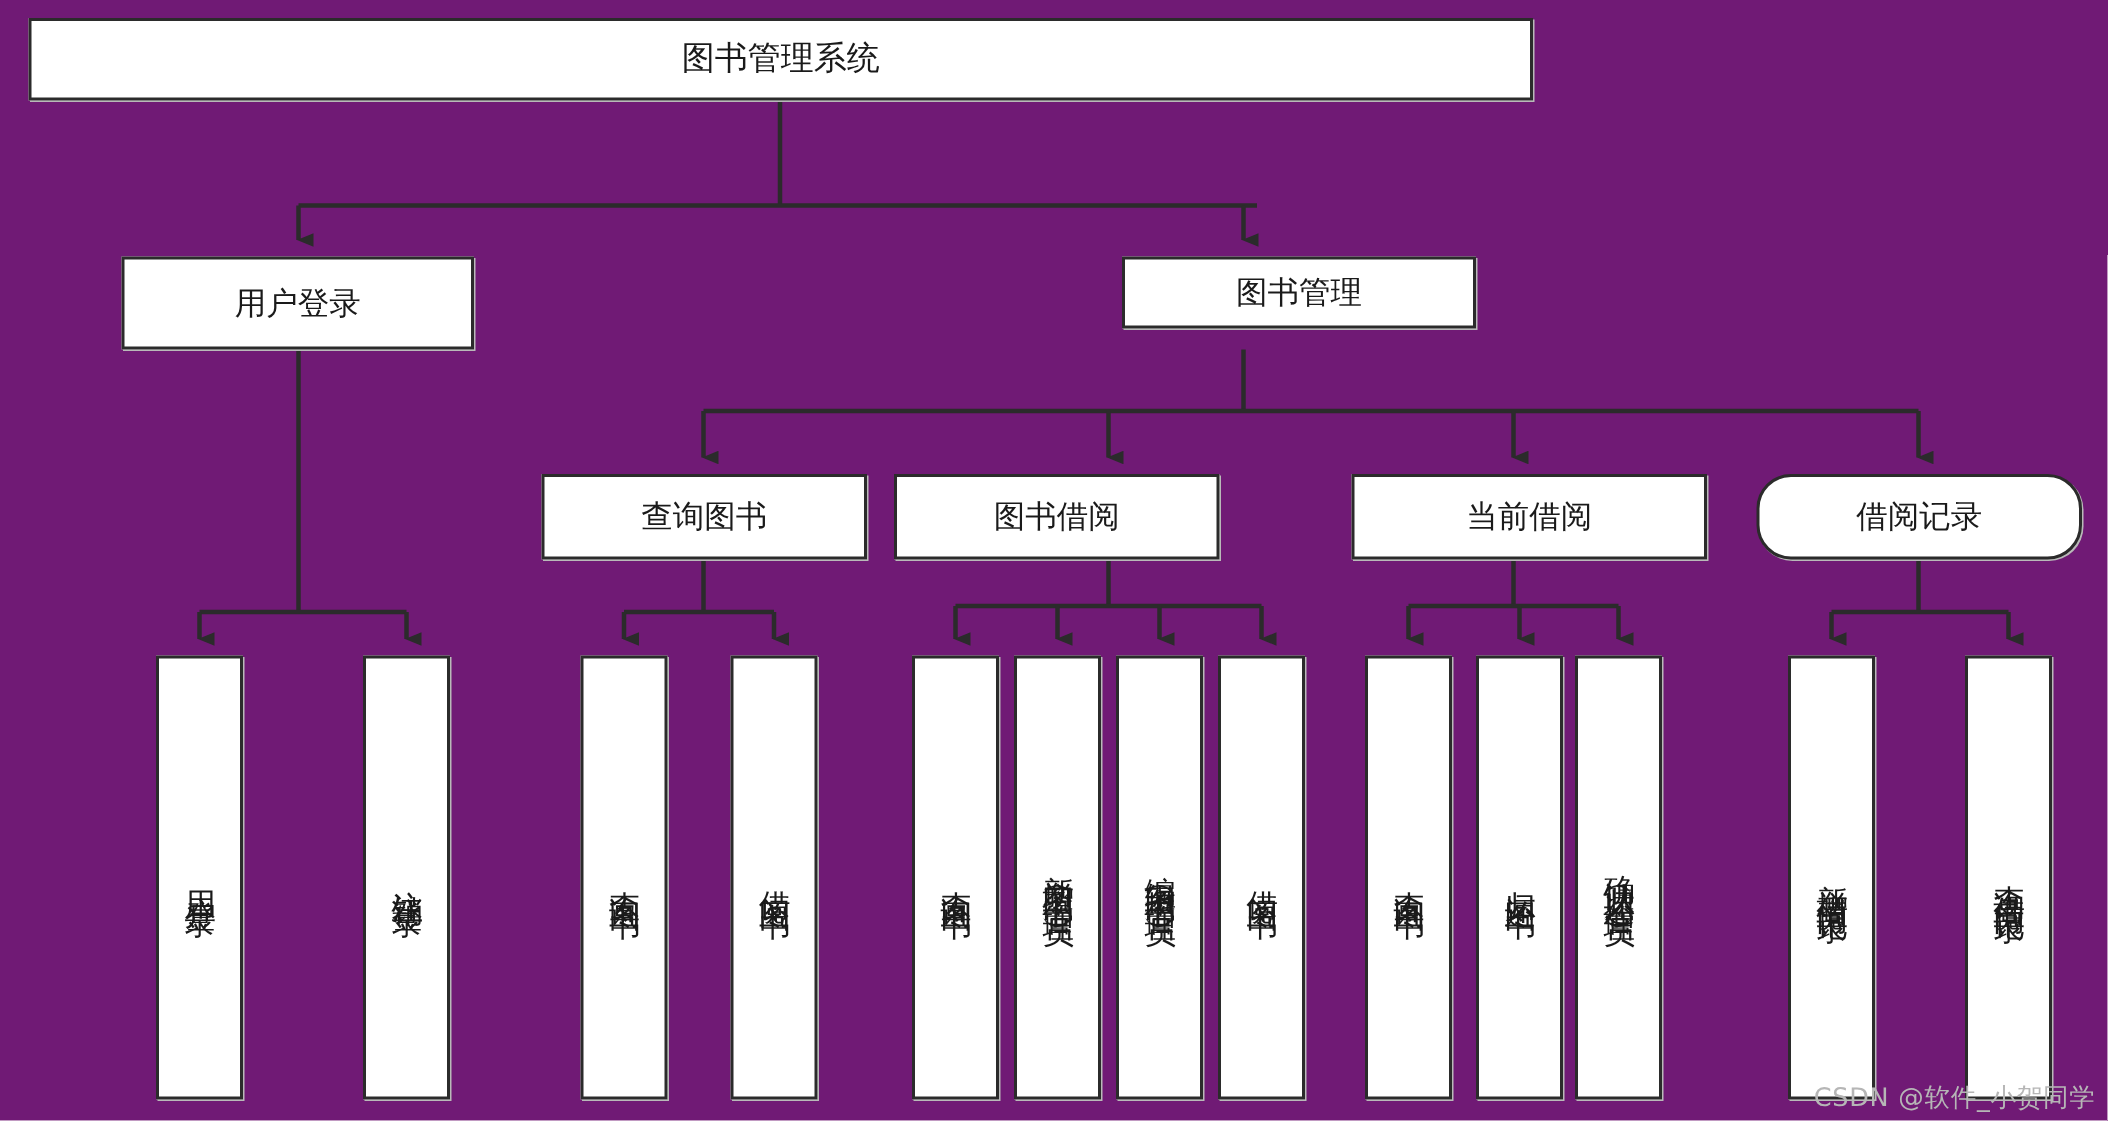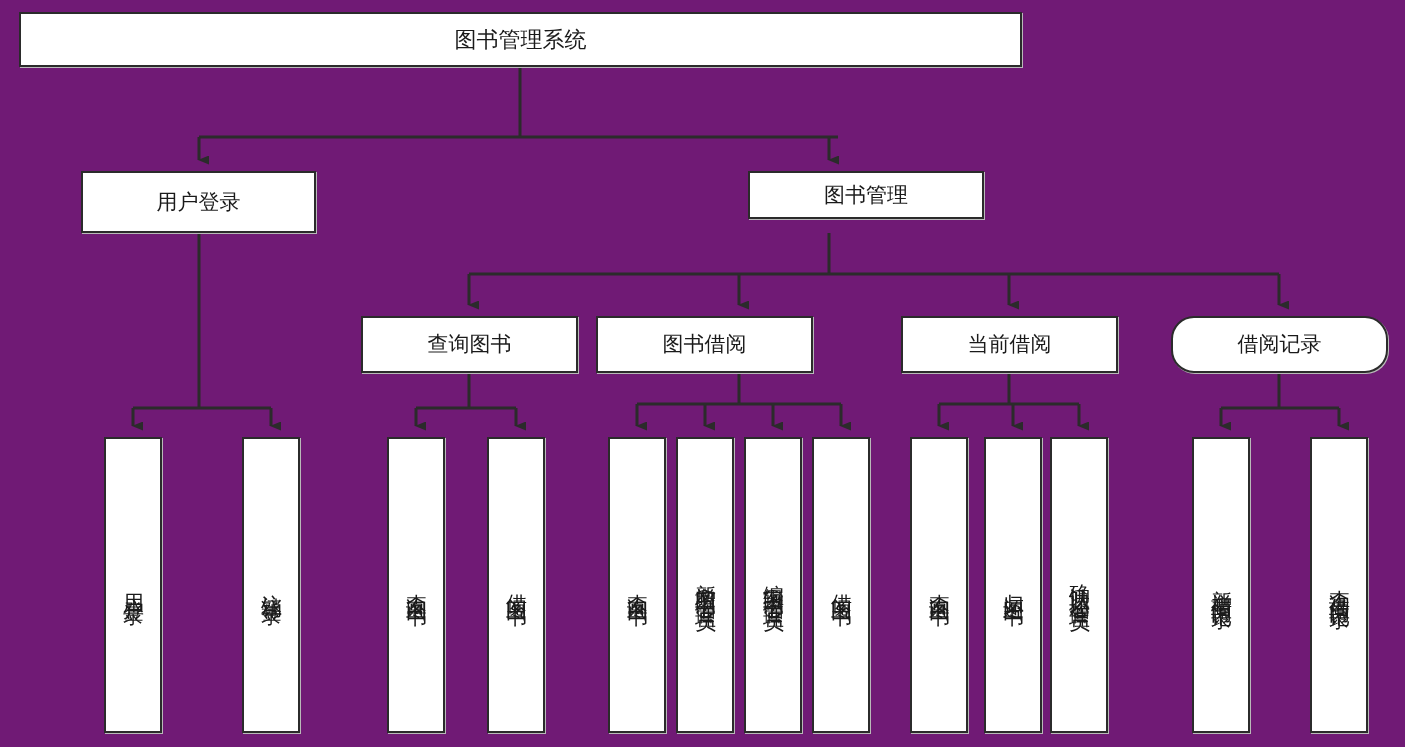--- a/index.html
+++ b/index.html
@@ -142,21 +142,21 @@
       </div>
       <div class="node level2" style="left: 748px; top: 171px; width: 236px; height: 48px;">
         <span class="node-label">图书管理</span>
       </div>
       <div class="node level3" style="left: 361px; top: 316px; width: 217px; height: 57px;">
         <span class="node-label">查询图书</span>
       </div>
       <div class="node level3" style="left: 596px; top: 316px; width: 217px; height: 57px;">
         <span class="node-label">图书借阅</span>
       </div>
-      <div class="node level3" style="left: 901px; top: 316px; width: 217px; height: 57px;">
+      <div class="node level3" style="left: 901px; top: 316px; width: 237px; height: 57px;">
         <span class="node-label">当前借阅</span>
       </div>
       <div class="node level3" style="left: 1171px; top: 316px; width: 217px; height: 57px; border-radius: 23px;">
         <span class="node-label">借阅记录</span>
       </div>
       <div class="node leaf" style="left: 104px; top: 437px; width: 58px; height: 296px;">
         <span class="node-label">用户登录</span>
       </div>
       <div class="node leaf" style="left: 242px; top: 437px; width: 58px; height: 296px;">
         <span class="node-label">注销登录</span>
@@ -189,13 +189,14 @@
         <span class="node-label">确认归还（管理员）</span>
       </div>
       <div class="node leaf" style="left: 1192px; top: 437px; width: 58px; height: 296px;">
         <span class="node-label">新增借阅记录</span>
       </div>
       <div class="node leaf" style="left: 1310px; top: 437px; width: 58px; height: 296px;">
         <span class="node-label">查询借阅记录</span>
       </div>
     </div>
 
+  <div id="watermark">CSDN @软件_小贺同学</div>
 </div>
 
 </body></html>

